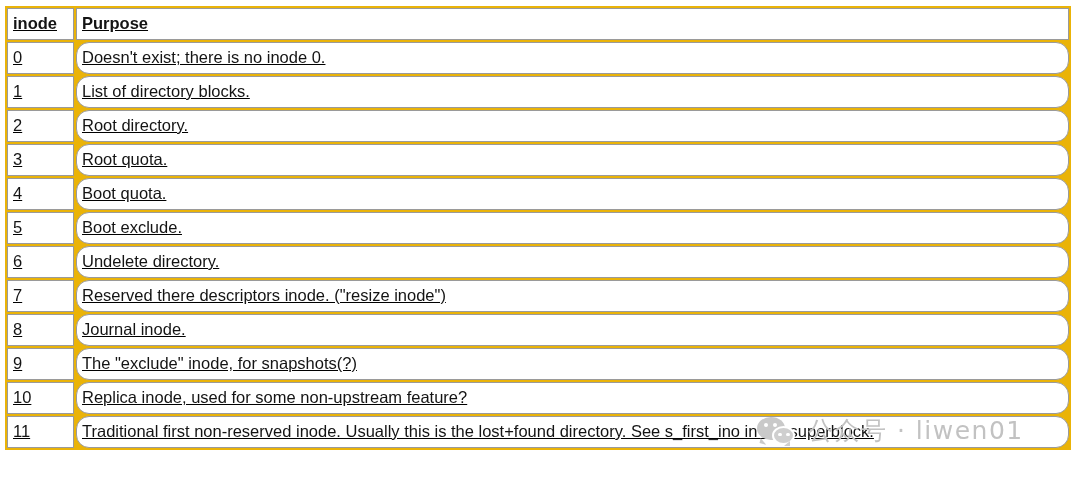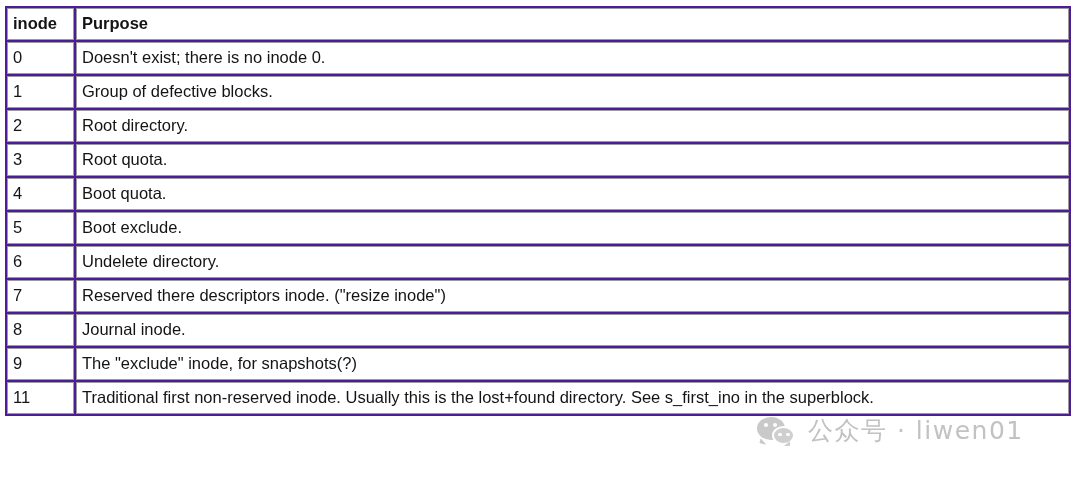--- a/index.html
+++ b/index.html
@@ -20,22 +20,23 @@
     position: absolute;
     left: 5px;
     top: 6px;
     width: 1068px;
   }
 
   table.inode-table {
     border-collapse: separate;
     border-spacing: 2px;
     width: 1066px;
-    background: #4c1d95;
+    background: #eab308;
     table-layout: fixed;
+    text-decoration: underline;
   }
 
   table.inode-table th,
   table.inode-table td {
     border: 1px solid #9a9a9a;
     background: #ffffff;
     height: 32px;
     padding: 2px 5px 3px 5px;
     font-size: 16.5px;
     line-height: 1.15;
@@ -53,20 +54,21 @@
     width: 67px;
     text-align: left;
   }
 
   th.col-purpose {
     text-align: left;
   }
 
   td.col-purpose {
     text-align: left;
+    border-radius: 13px;
   }
 
   
   .watermark {
     position: absolute;
     left: 757px;
     top: 414px;
     display: flex;
     align-items: center;
     gap: 9px;
@@ -152,21 +154,21 @@
         <th class="col-purpose">Purpose</th>
       </tr>
     </thead>
     <tbody id="table-body">
         <tr>
           <td class="col-inode">0</td>
           <td class="col-purpose">Doesn't exist; there is no inode 0.</td>
         </tr>
         <tr>
           <td class="col-inode">1</td>
-          <td class="col-purpose">Group of defective blocks.</td>
+          <td class="col-purpose">List of directory blocks.</td>
         </tr>
         <tr>
           <td class="col-inode">2</td>
           <td class="col-purpose">Root directory.</td>
         </tr>
         <tr>
           <td class="col-inode">3</td>
           <td class="col-purpose">Root quota.</td>
         </tr>
         <tr>
@@ -185,20 +187,24 @@
           <td class="col-inode">7</td>
           <td class="col-purpose">Reserved there descriptors inode. ("resize inode")</td>
         </tr>
         <tr>
           <td class="col-inode">8</td>
           <td class="col-purpose">Journal inode.</td>
         </tr>
         <tr>
           <td class="col-inode">9</td>
           <td class="col-purpose">The "exclude" inode, for snapshots(?)</td>
+        </tr>
+        <tr>
+          <td class="col-inode">10</td>
+          <td class="col-purpose">Replica inode, used for some non-upstream feature?</td>
         </tr>
         <tr>
           <td class="col-inode">11</td>
           <td class="col-purpose">Traditional first non-reserved inode. Usually this is the lost+found directory. See s_first_ino in the superblock.</td>
         </tr>
       </tbody>
   </table>
 </div>
 
 <div class="watermark">

